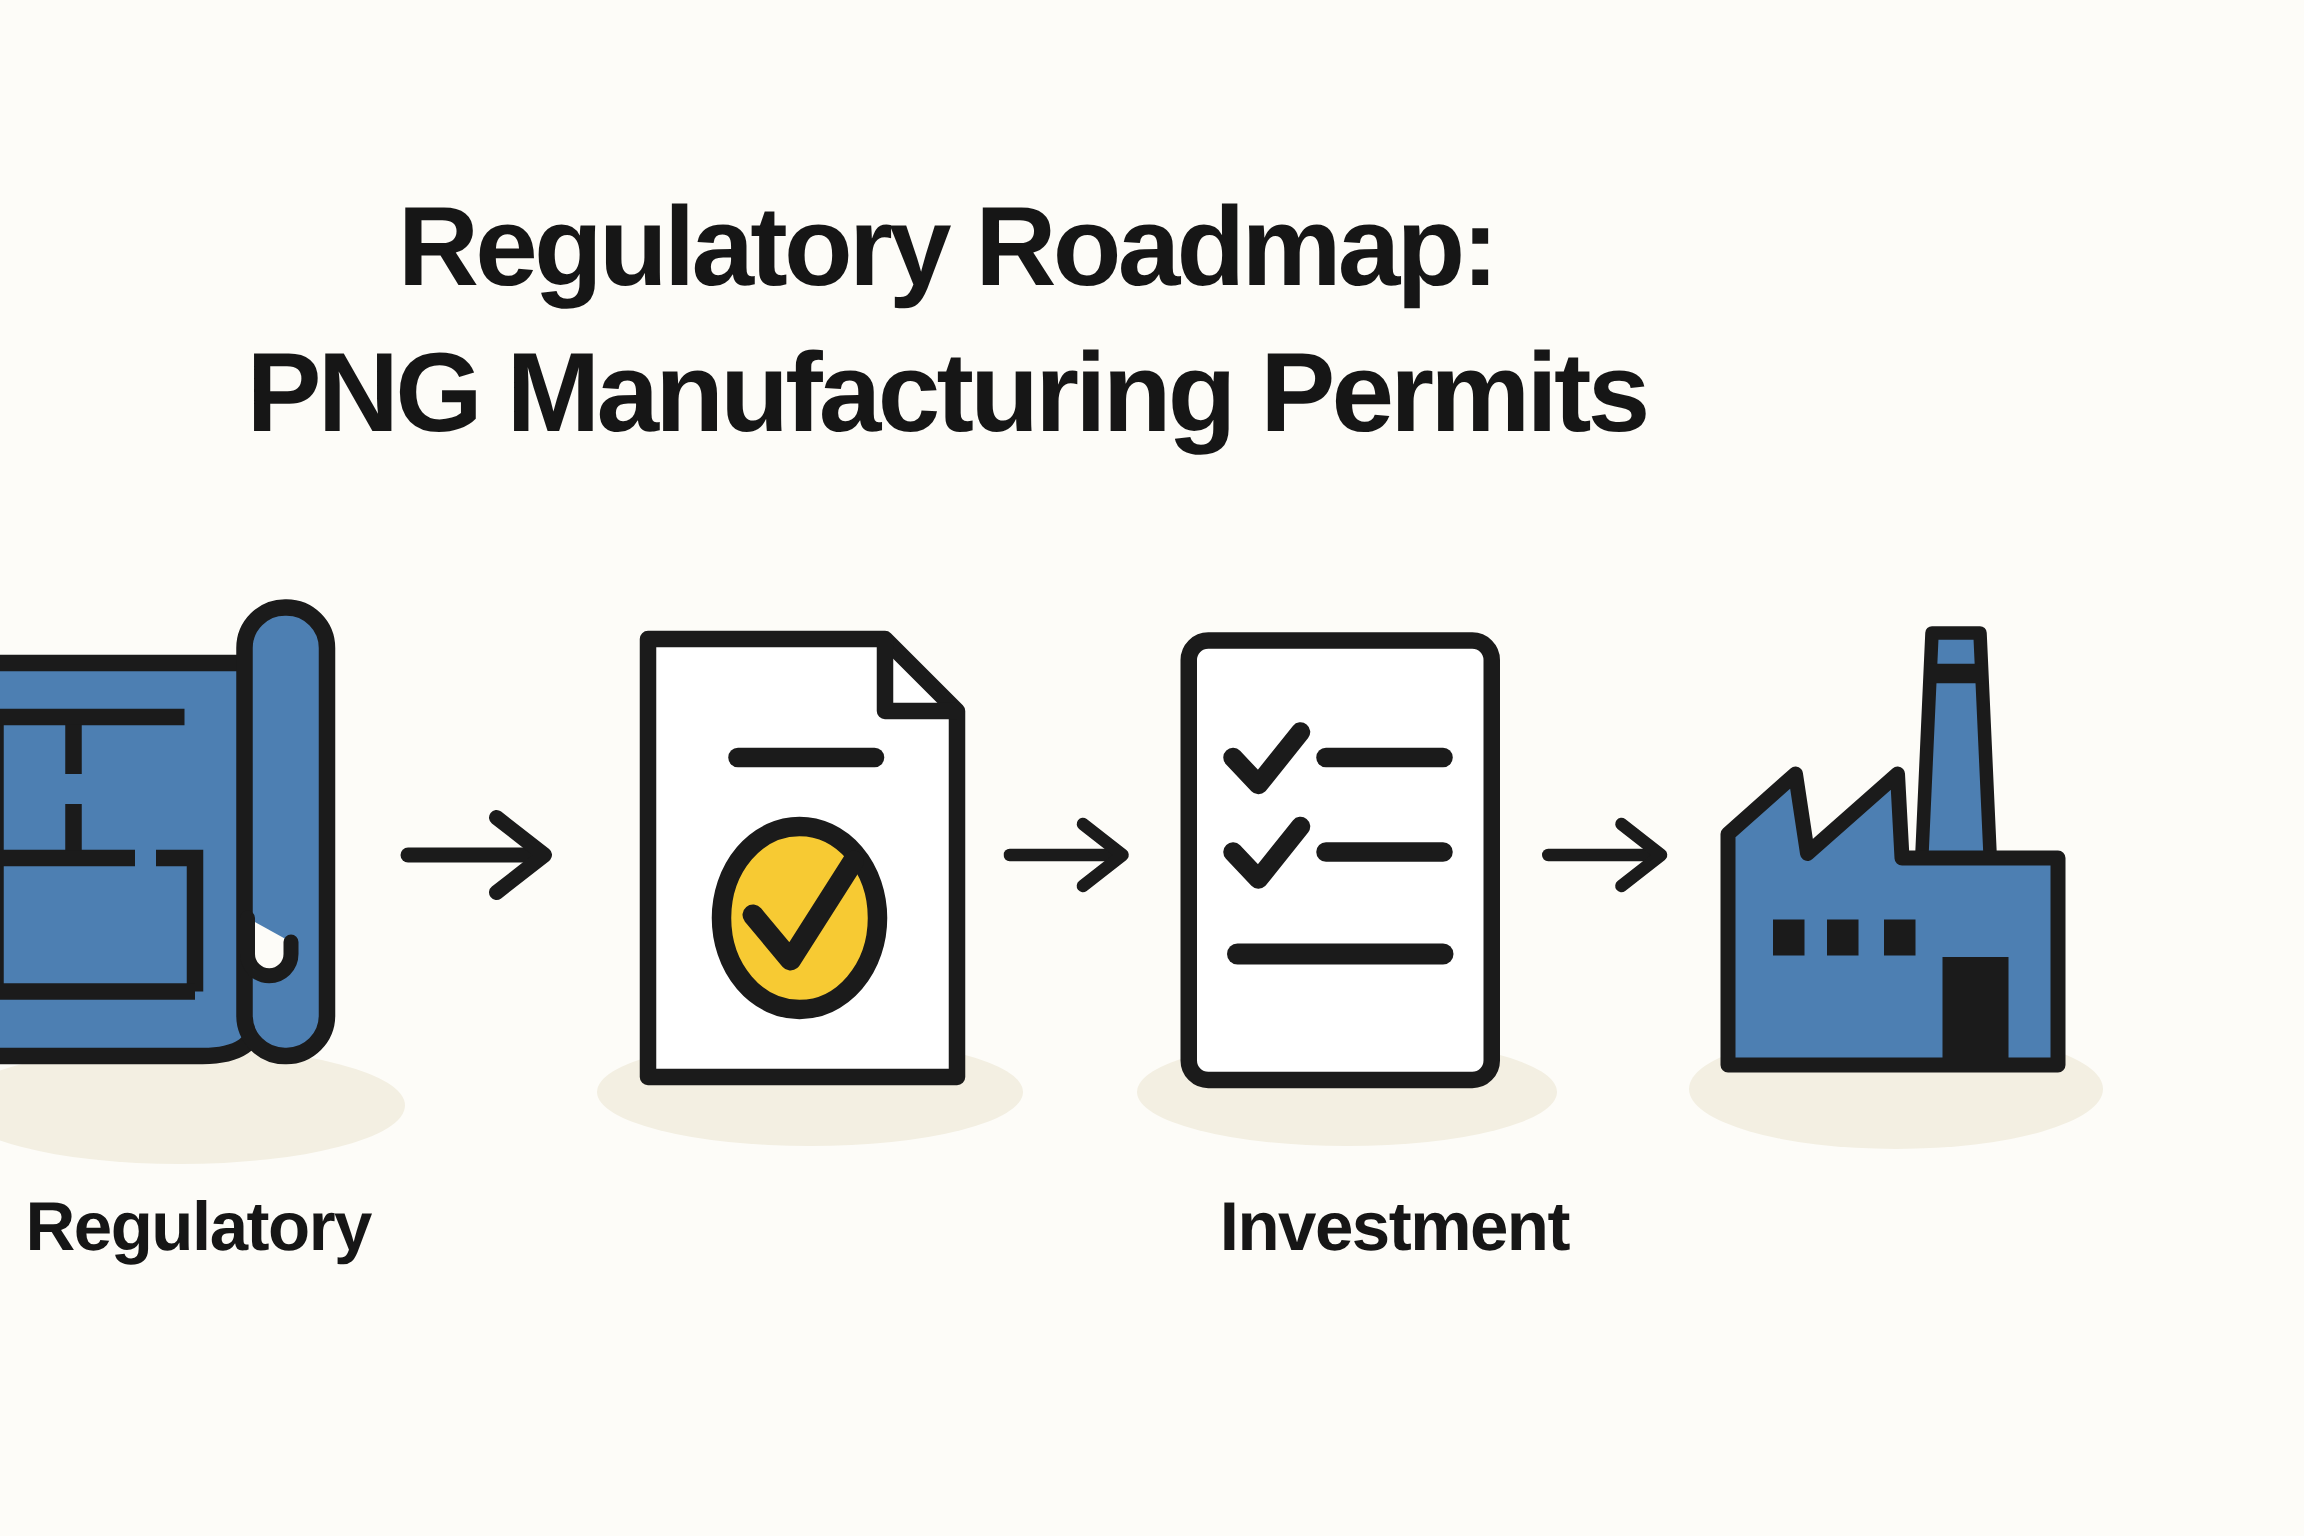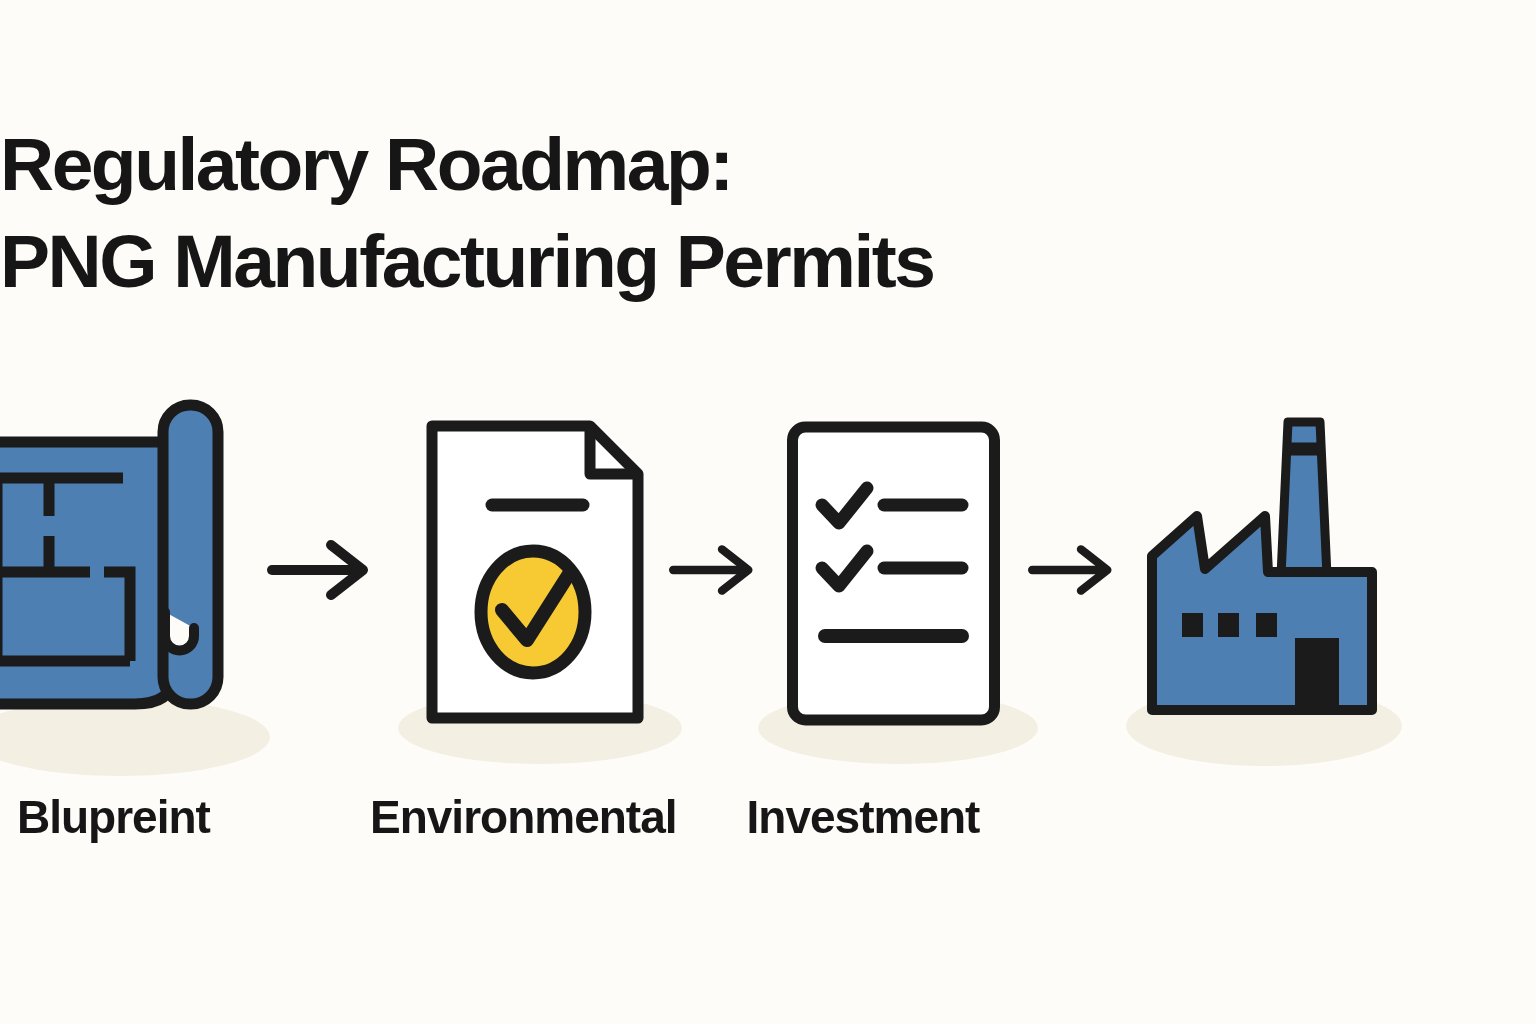--- a/index.html
+++ b/index.html
@@ -9,21 +9,21 @@
     --badge-yellow:#f7ca33;
     --paper-white:#ffffff;
     --shadow-cream:#f3efe2;
     --text:#161616;
   }
   *{margin:0;padding:0;box-sizing:border-box;}
   html,body{width:1536px;height:1024px;}
   body{background:var(--background);font-family:"Liberation Sans",sans-serif;}
   .stage{position:relative;width:1536px;height:1024px;overflow:hidden;background:var(--background);}
 
-  .title{position:absolute;left:0;top:116px;width:1262px;text-align:left;color:var(--text);}
+  .title{position:absolute;left:0;top:116px;width:1262px;text-align:center;color:var(--text);}
   .title-line{font-size:75px;font-weight:700;letter-spacing:-2.5px;line-height:97px;white-space:nowrap;}
 
   .ground-shadow{position:absolute;border-radius:50%;background:var(--shadow-cream);}
   .shadow-1{left:-30px;top:698px;width:300px;height:78px;}
   .shadow-2{left:398px;top:692px;width:284px;height:72px;}
   .shadow-3{left:758px;top:692px;width:280px;height:72px;}
   .shadow-4{left:1126px;top:686px;width:276px;height:80px;}
 
   .icon{position:absolute;}
   .icon-blueprint{left:-25px;top:398px;width:258px;height:322px;}
@@ -31,21 +31,21 @@
   .icon-license{left:786px;top:420px;width:220px;height:310px;}
   .icon-factory{left:1144px;top:416px;width:240px;height:300px;}
   .arrow-1{left:266px;top:538px;width:106px;height:64px;}
   .arrow-2{left:669px;top:539px;width:86px;height:62px;}
   .arrow-3{left:1028px;top:539px;width:86px;height:62px;}
 
   .label{position:absolute;font-weight:700;font-size:46px;letter-spacing:-1px;
          color:var(--text);line-height:56px;}
   .label-blueprint{left:17px;top:789px;}
   .label-environmental{left:370px;top:789px;width:302px;text-align:center;}
-  .label-investment{left:712px;top:789px;width:302px;text-align:center;}
+  .label-investment{left:744px;top:789px;width:302px;text-align:right;}
   .label-factory{left:1100px;top:789px;width:302px;text-align:center;}
 </style>
 </head>
 <body>
 
 <div class="stage">
 
   <header class="title">
     <div class="title-line">Regulatory Roadmap:</div>
     <div class="title-line">PNG Manufacturing Permits</div>
@@ -119,22 +119,21 @@
     <path d="M 8 294 V 140 L 53 100 L 61 153 L 121 100 L 124 156 H 228 V 294 Z" fill="var(--blueprint-blue)" stroke="var(--outline)" stroke-width="10" stroke-linejoin="round"></path>
     <g fill="var(--outline)">
       <rect x="38" y="197" width="21" height="24"></rect>
       <rect x="74" y="197" width="21" height="24"></rect>
       <rect x="112" y="197" width="21" height="24"></rect>
     </g>
     <rect x="151" y="222" width="44" height="68" fill="var(--outline)"></rect>
   </svg>
 
   <div class="label label-blueprint">
-    <div>Blupreint</div>
+    <div>Regulatory</div>
   </div>
   <div class="label label-environmental">
-    <div>Environmental</div>
   </div>
   <div class="label label-investment">
     <div>Investment</div>
   </div>
 
 </div>
 
 </body></html>

